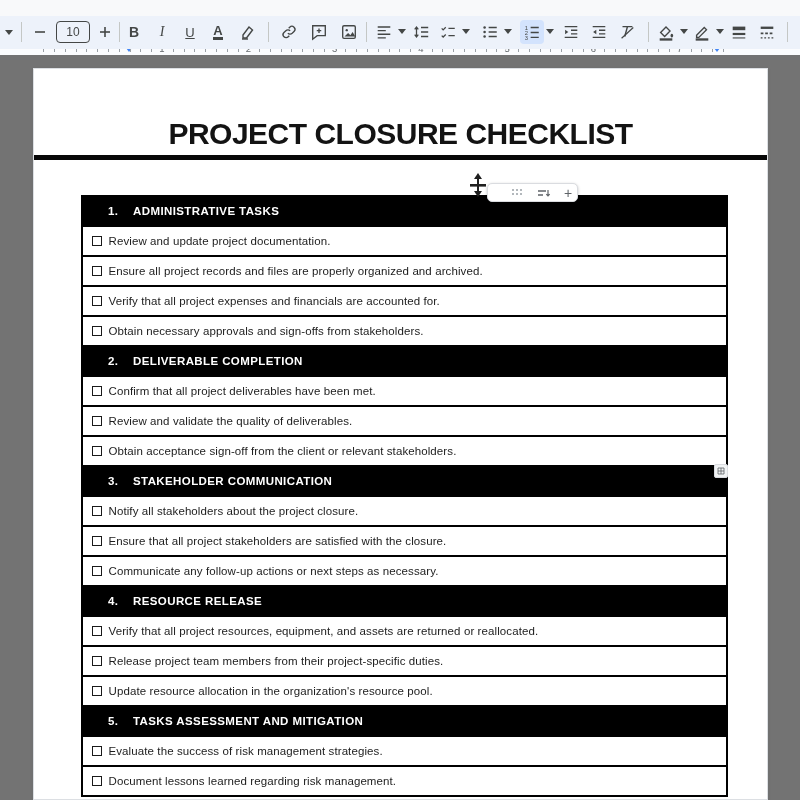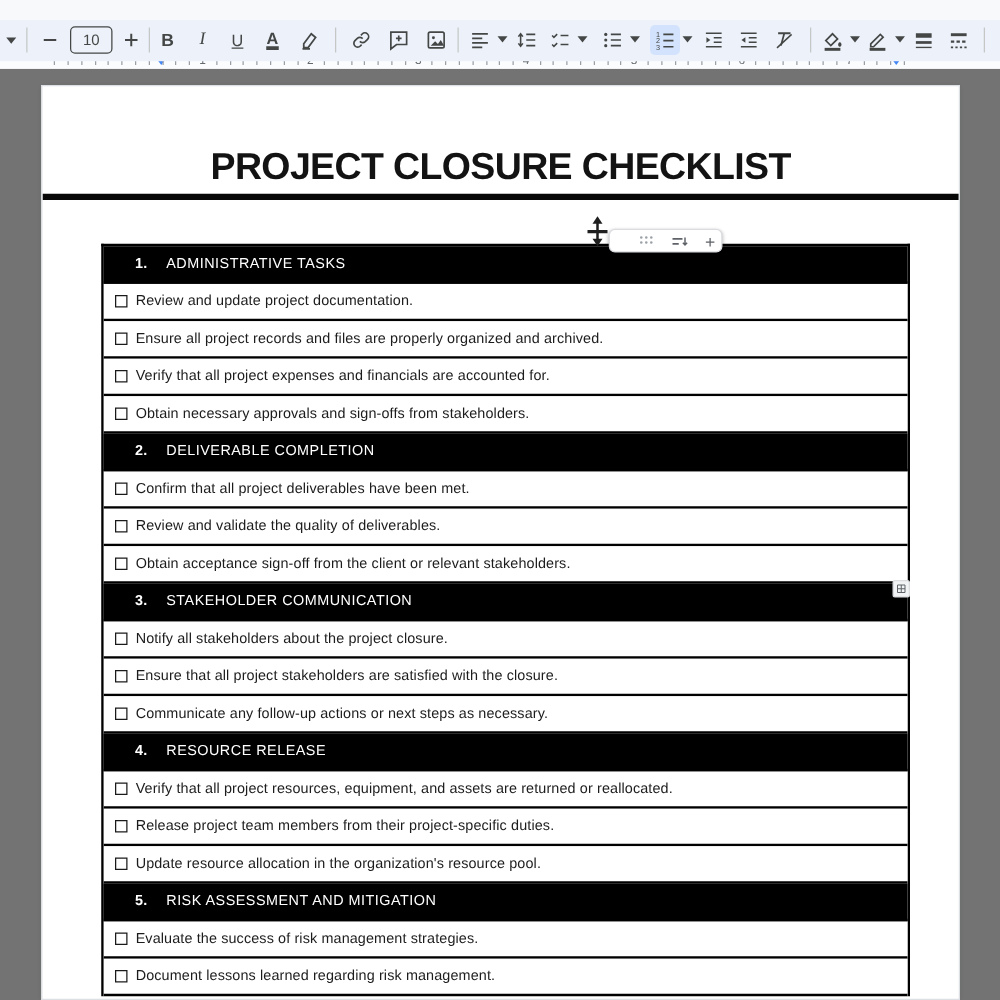--- a/index.html
+++ b/index.html
@@ -46,21 +46,21 @@
   .doc-title { position:absolute; left:0; top:48px; width:100%; text-align:center;
                font-size:30px; font-weight:800; letter-spacing:-0.5px; color:#131313; }
   .title-rule { position:absolute; left:0; top:86px; width:100%; height:5px; background:#070707; }
 
   
   .checklist-table { position:absolute; left:47px; top:126px; width:647px;
                      border:2px solid #000; border-bottom:none; background:#fff; }
   .sec-header { height:30px; background:#000; color:#fff; display:flex; align-items:center;
                 padding-left:25px; border-bottom:2px solid #000; position:relative; }
   .sec-num { width:25px; font-size:11.5px; font-weight:700; letter-spacing:.3px; }
-  .sec-heading { font-size:11.5px; font-weight:400; letter-spacing:.4px; }
+  .sec-heading { font-size:11.5px; font-weight:700; letter-spacing:.4px; }
   .item-row { height:30px; background:#fff; display:flex; align-items:center;
               padding-left:9px; border-bottom:2px solid #000; }
   .checkbox { width:9.5px; height:9.5px; border:1.3px solid #1a1a1a; margin-right:7px;
               flex:none; }
   .item-label { font-size:11.5px; color:#1c1c1c; letter-spacing:.1px; }
 
   
   .move-cursor { position:absolute; left:468px; top:172px; z-index:40; }
   .table-pill { position:absolute; left:487px; top:183px; width:91px; height:19px;
                 background:#fff; border:1px solid #dadce0; border-radius:5px;
@@ -375,21 +375,21 @@
         <div class="item-row">
           <span class="checkbox"></span>
           <span class="item-label">Release project team members from their project-specific duties.</span>
         </div>
         <div class="item-row">
           <span class="checkbox"></span>
           <span class="item-label">Update resource allocation in the organization's resource pool.</span>
         </div>
         <div class="sec-header">
           <span class="sec-num">5.</span>
-          <span class="sec-heading">RISK ASSESSMENT AND MITIGATION</span>
+          <span class="sec-heading">TASKS ASSESSMENT AND MITIGATION</span>
         </div>
         <div class="item-row">
           <span class="checkbox"></span>
           <span class="item-label">Evaluate the success of risk management strategies.</span>
         </div>
         <div class="item-row">
           <span class="checkbox"></span>
           <span class="item-label">Document lessons learned regarding risk management.</span>
         </div>
       </div>

